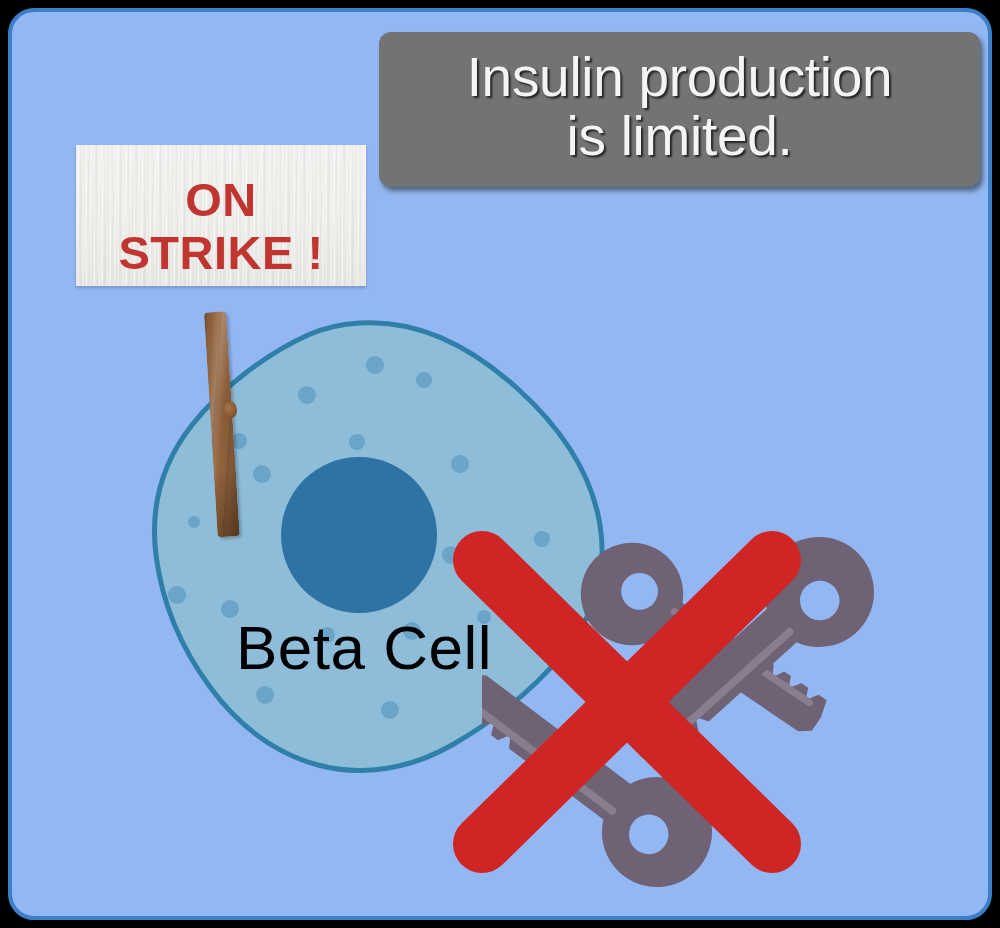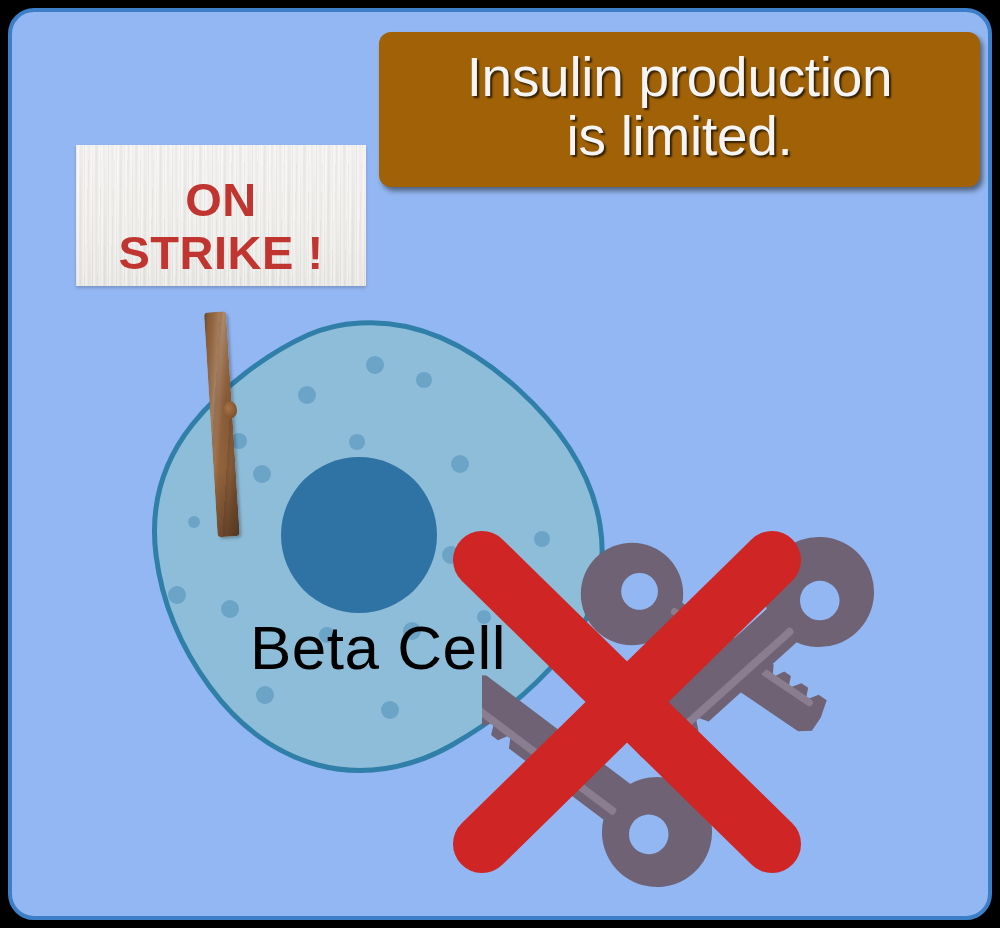--- a/index.html
+++ b/index.html
@@ -30,21 +30,21 @@
   }
 
   
   #caption-box {
     position: absolute;
     left: 367px;
     top: 20px;
     width: 601px;
     height: 155px;
     box-sizing: border-box;
-    background: #a16207;
+    background: #737373;
     border-radius: 12px;
     box-shadow: 3px 4px 5px rgba(0,0,0,0.45);
     display: flex;
     align-items: center;
     justify-content: center;
     text-align: center;
     padding: 4px 18px 10px 18px;
   }
   #caption-text {
     color: #f4f4f4;
@@ -124,21 +124,21 @@
     width: 13px;
     height: 17px;
     background: radial-gradient(ellipse at 35% 40%, #a87448 0%, #80532f 70%, #6b4326 100%);
     border-radius: 50% 60% 55% 45%;
   }
 
   
   #beta-cell { position: absolute; left: 110px; top: 305px; width: 510px; height: 465px; }
   #cell-label {
     position: absolute;
-    left: 66px;
+    left: 52px;
     top: 295px;
     width: 380px;
     text-align: center;
     font-family: "Liberation Sans", sans-serif;
     font-size: 62px;
     color: #000000;
     letter-spacing: 0.5px;
   }
 
   

